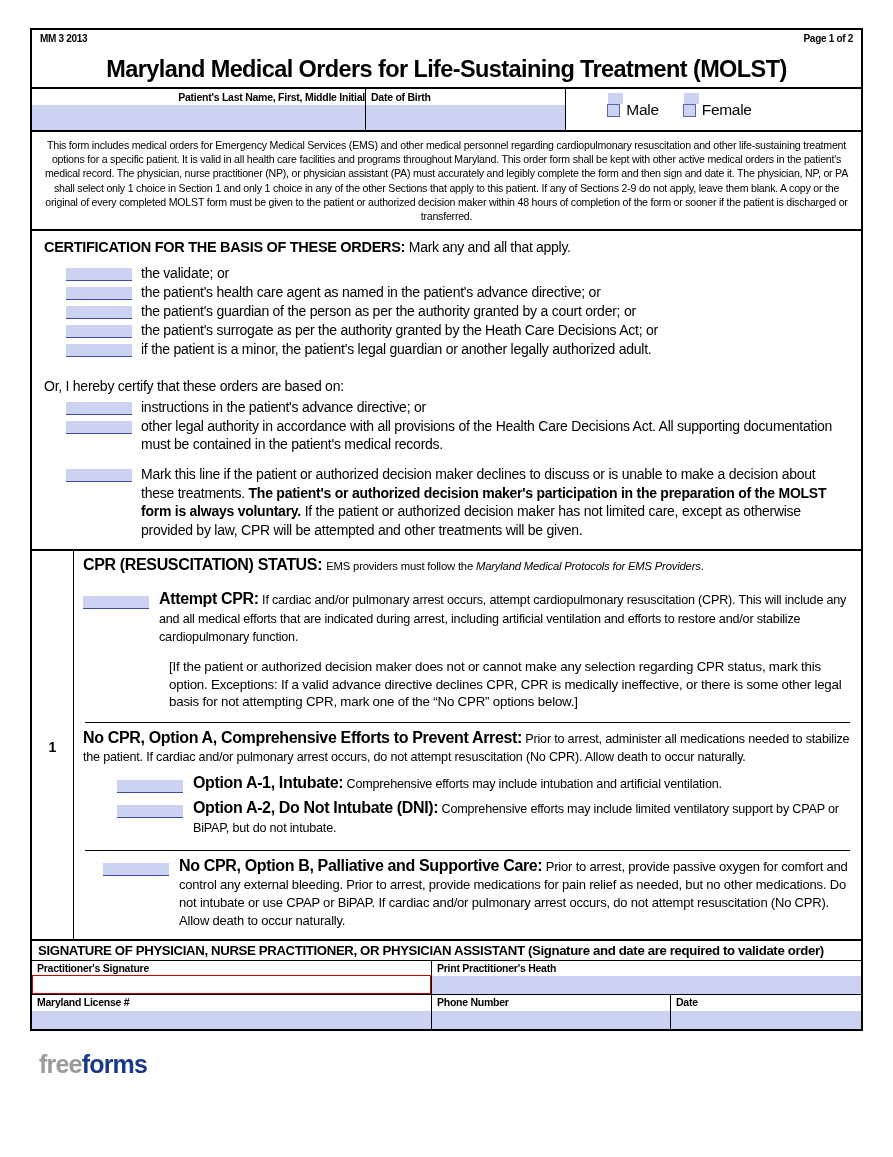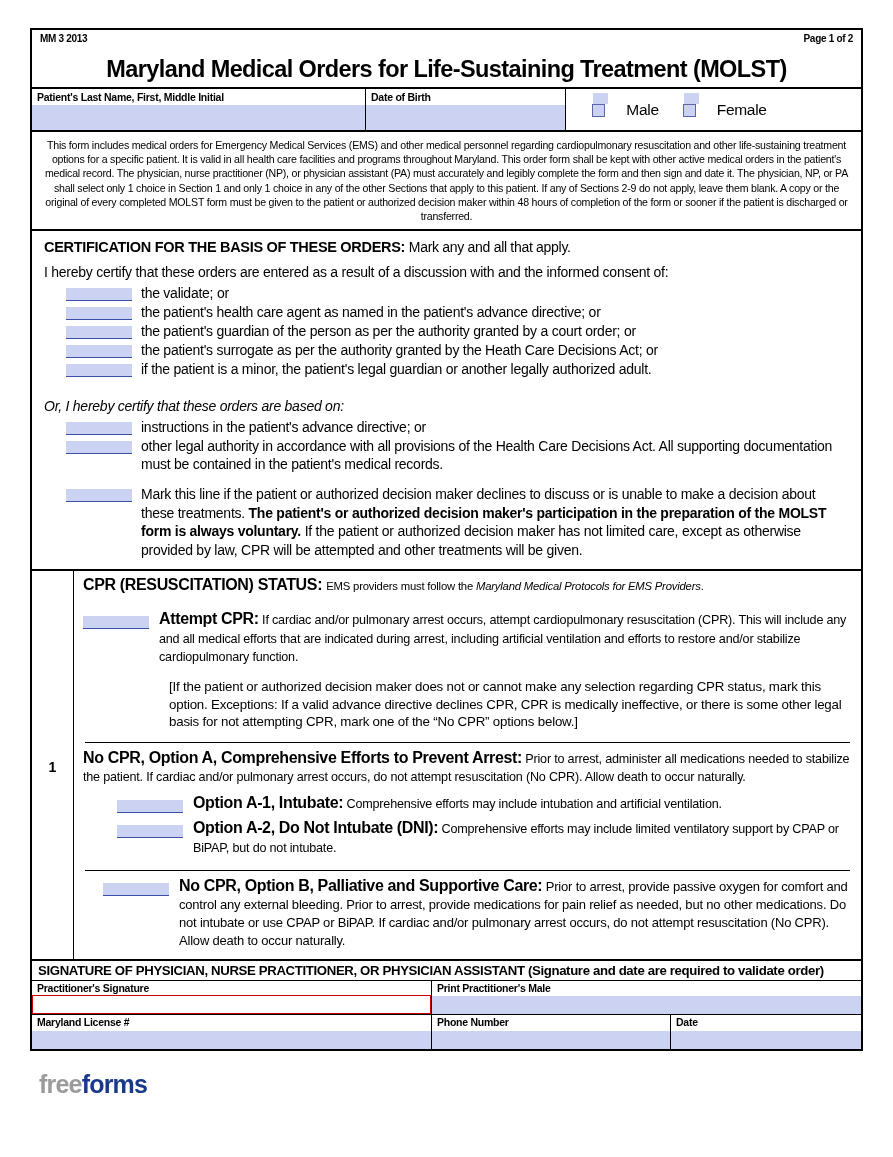--- a/index.html
+++ b/index.html
@@ -74,40 +74,40 @@
   .pt-row {
     display: flex;
     border-bottom: 2px solid #000;
     height: 43px;
   }
   .pt-cell {
     position: relative;
     border-right: 1.5px solid #000;
   }
   .pt-cell:last-child { border-right: none; }
-  .pt-name { width: 334px; }
+  .pt-name { width: 334px; text-align: right; }
   .pt-dob  { width: 200px; }
   .pt-sex  { width: 227px; display: flex; align-items: center; justify-content: center; gap: 24px; }
   .pt-label {
     font-size: 10.5px;
     font-weight: bold;
     letter-spacing: -0.25px;
     padding: 2px 0 0 5px;
     line-height: 12px;
   }
   .pt-fill {
     position: absolute;
     left: 0; right: 0; bottom: 0;
     height: 25px;
     background: #ccd2f2;
   }
   .sex-opt {
     display: flex;
     align-items: flex-end;
-    gap: 21px;
+    gap: 6px;
     position: relative;
     z-index: 2;
   }
   .sex-box-wrap { position: relative; }
   .sex-tab {
     position: absolute;
     left: 1px;
     top: -11px;
     width: 15px;
     height: 11px;
@@ -371,21 +371,20 @@
     </div>
 
     <div class="intro">This form includes medical orders for Emergency Medical Services (EMS) and other medical personnel regarding cardiopulmonary resuscitation and other life-sustaining treatment options for a specific patient. It is valid in all health care facilities and programs throughout Maryland. This order form shall be kept with other active medical orders in the patient's medical record. The physician, nurse practitioner (NP), or physician assistant (PA) must accurately and legibly complete the form and then sign and date it. The physician, NP, or PA shall select only 1 choice in Section 1 and only 1 choice in any of the other Sections that apply to this patient. If any of Sections 2-9 do not apply, leave them blank. A copy or the original of every completed MOLST form must be given to the patient or authorized decision maker within 48 hours of completion of the form or sooner if the patient is discharged or transferred.</div>
 
     <div class="cert">
       <div class="cert-title">
         <span>CERTIFICATION FOR THE BASIS OF THESE ORDERS:</span>
         <span class="normal">Mark any and all that apply.</span>
       </div>
 
-      <div class="cert-lead">I hereby certify that these orders are entered as a result of a discussion with and the informed consent of:</div>
 
       <div class="cert-item">
         <span class="blank blank-line"></span>
         <span class="txt">the validate; or</span>
       </div>
       <div class="cert-item">
         <span class="blank blank-line"></span>
         <span class="txt">the patient's health care agent as named in the patient's advance directive; or</span>
       </div>
       <div class="cert-item">
@@ -394,21 +393,21 @@
       </div>
       <div class="cert-item">
         <span class="blank blank-line"></span>
         <span class="txt">the patient's surrogate as per the authority granted by the Heath Care Decisions Act; or</span>
       </div>
       <div class="cert-item">
         <span class="blank blank-line"></span>
         <span class="txt">if the patient is a minor, the patient's legal guardian or another legally authorized adult.</span>
       </div>
 
-      <div class="cert-lead" style="margin-top:20px;font-style:italic;">Or, I hereby certify that these orders are based on:</div>
+      <div class="cert-lead" style="margin-top:20px;">Or, I hereby certify that these orders are based on:</div>
 
       <div class="cert-item">
         <span class="blank blank-line"></span>
         <span class="txt">instructions in the patient's advance directive; or</span>
       </div>
       <div class="cert-item">
         <span class="blank blank-line"></span>
         <span class="txt">other legal authority in accordance with all provisions of the Health Care Decisions Act. All supporting documentation must be contained in the patient's medical records.</span>
       </div>
 
@@ -466,21 +465,21 @@
 
     <div>
       <div class="sig-title">SIGNATURE OF PHYSICIAN, NURSE PRACTITIONER, OR PHYSICIAN ASSISTANT (Signature and date are required to validate order)</div>
 
       <div class="sig-row">
         <div class="sig-cell c-sig">
           <div class="sig-lbl">Practitioner's Signature</div>
           <div class="sig-fill active"></div>
         </div>
         <div class="sig-cell c-name">
-          <div class="sig-lbl">Print Practitioner's Male</div>
+          <div class="sig-lbl">Print Practitioner's Heath</div>
           <div class="sig-fill"></div>
         </div>
       </div>
 
       <div class="sig-row">
         <div class="sig-cell c-lic">
           <div class="sig-lbl">Maryland License #</div>
           <div class="sig-fill"></div>
         </div>
         <div class="sig-cell c-phone">

